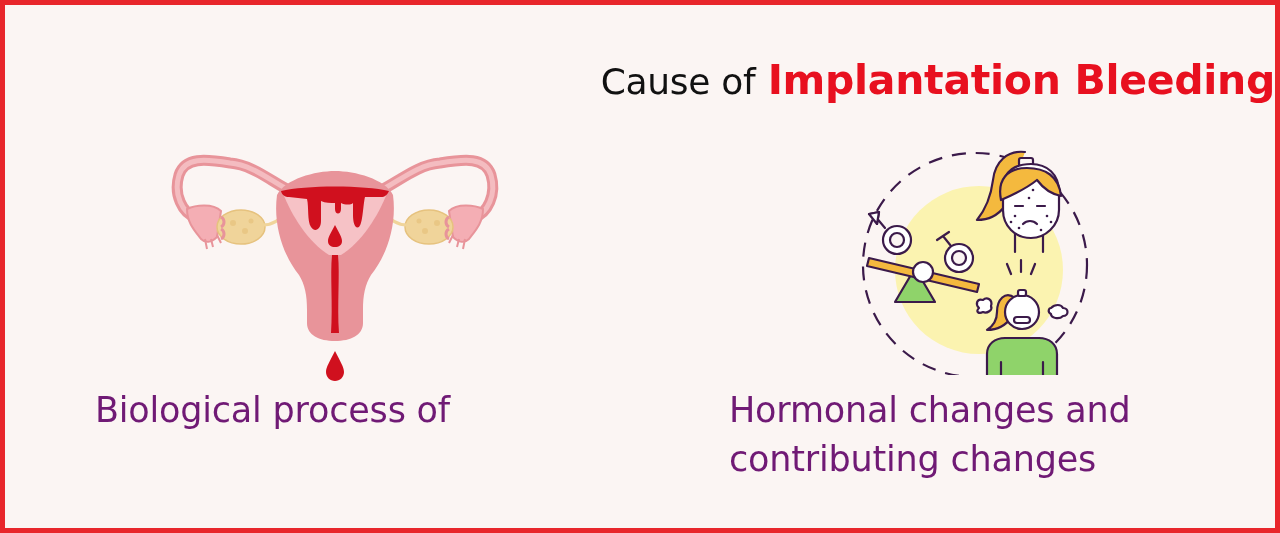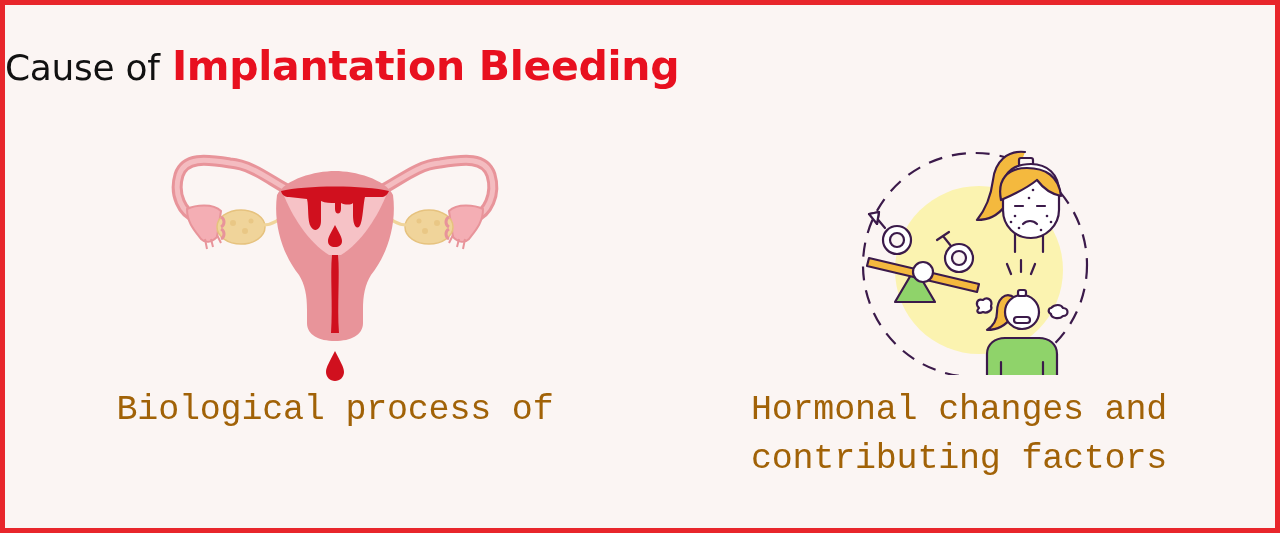--- a/index.html
+++ b/index.html
@@ -11,22 +11,22 @@
     .frame {
       position: absolute;
       left: 0; top: 0;
       width: 1280px; height: 533px;
       border: 5px solid #e8262b;
       background: #fbf5f3;
     }
     .title {
       position: absolute;
       left: 0; right: 0;
-      top: 34px;
-      text-align: left;
+      top: 48px;
+      text-align: right;
       font-size: 36px;
       line-height: 54px;
       white-space: nowrap;
       letter-spacing: -0.3px;
     }
     .title .plain {
       color: #111111;
       font-weight: 400;
     }
     .title .accent {
@@ -40,35 +40,33 @@
     .illus-uterus {
       left: 160px; top: 140px;
       width: 340px; height: 240px;
     }
     .illus-hormone {
       left: 850px; top: 135px;
       width: 240px; height: 235px;
     }
     .caption {
       position: absolute;
-      text-align: center;
       font-size: 35px;
       line-height: 49px;
-      color: #a16207;
+      color: #701a75;
       white-space: nowrap;
       letter-spacing: -0.2px;
-      font-family: Liberation Mono, monospace;
     }
     .caption span { display: block; }
     .caption-left {
       left: 90px; width: 480px;
       top: 381px;
     }
     .caption-right {
-      left: 684px; width: 540px;
+      left: 724px; width: 540px;
       top: 381px;
     }
   </style>
 </head>
 <body>
 
 <div class="frame">
 
   <h1 class="title">
     <span class="plain">Cause of</span>
@@ -197,16 +195,16 @@
       </g>
     </svg>
   </div>
 
   <div class="caption caption-left">
     <span>Biological process of</span>
   </div>
 
   <div class="caption caption-right">
     <span>Hormonal changes and</span>
-    <span>contributing factors</span>
+    <span>contributing changes</span>
   </div>
 
 </div>
 
 </body></html>

